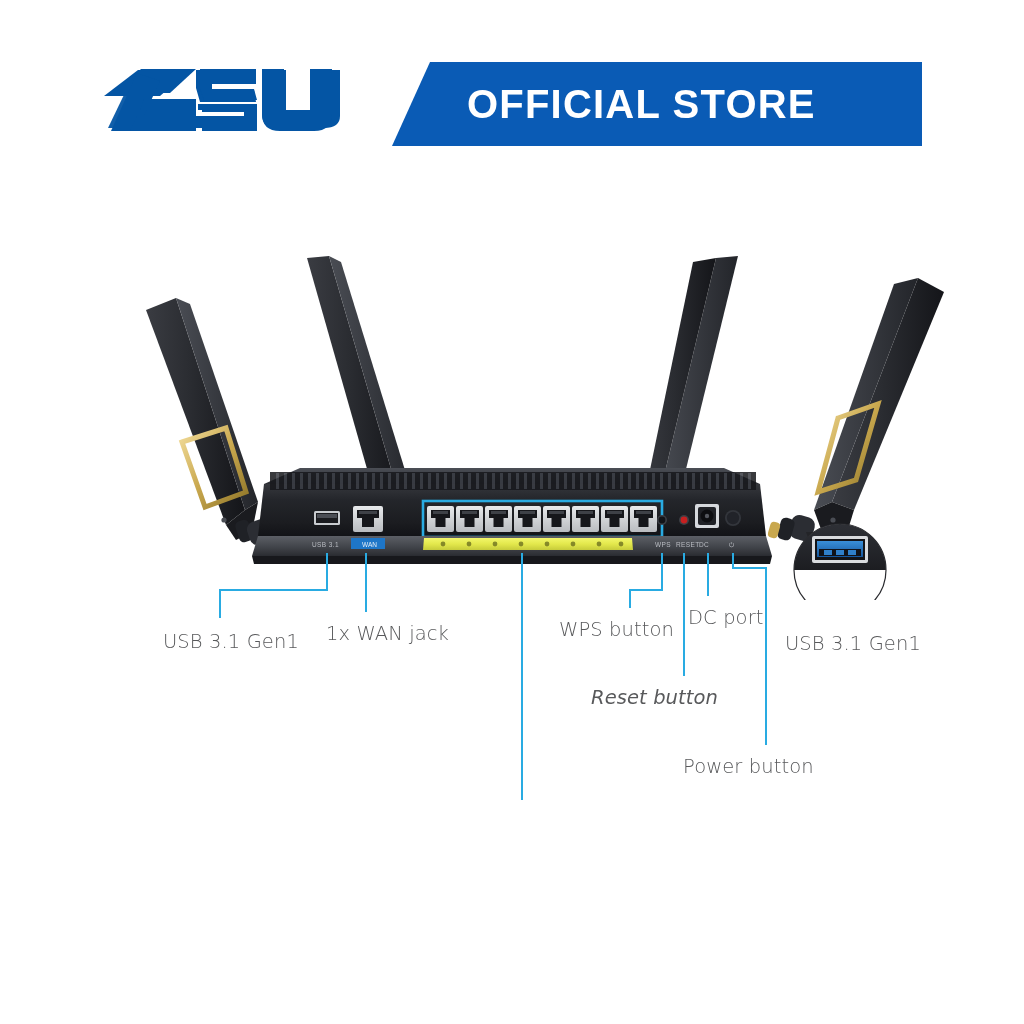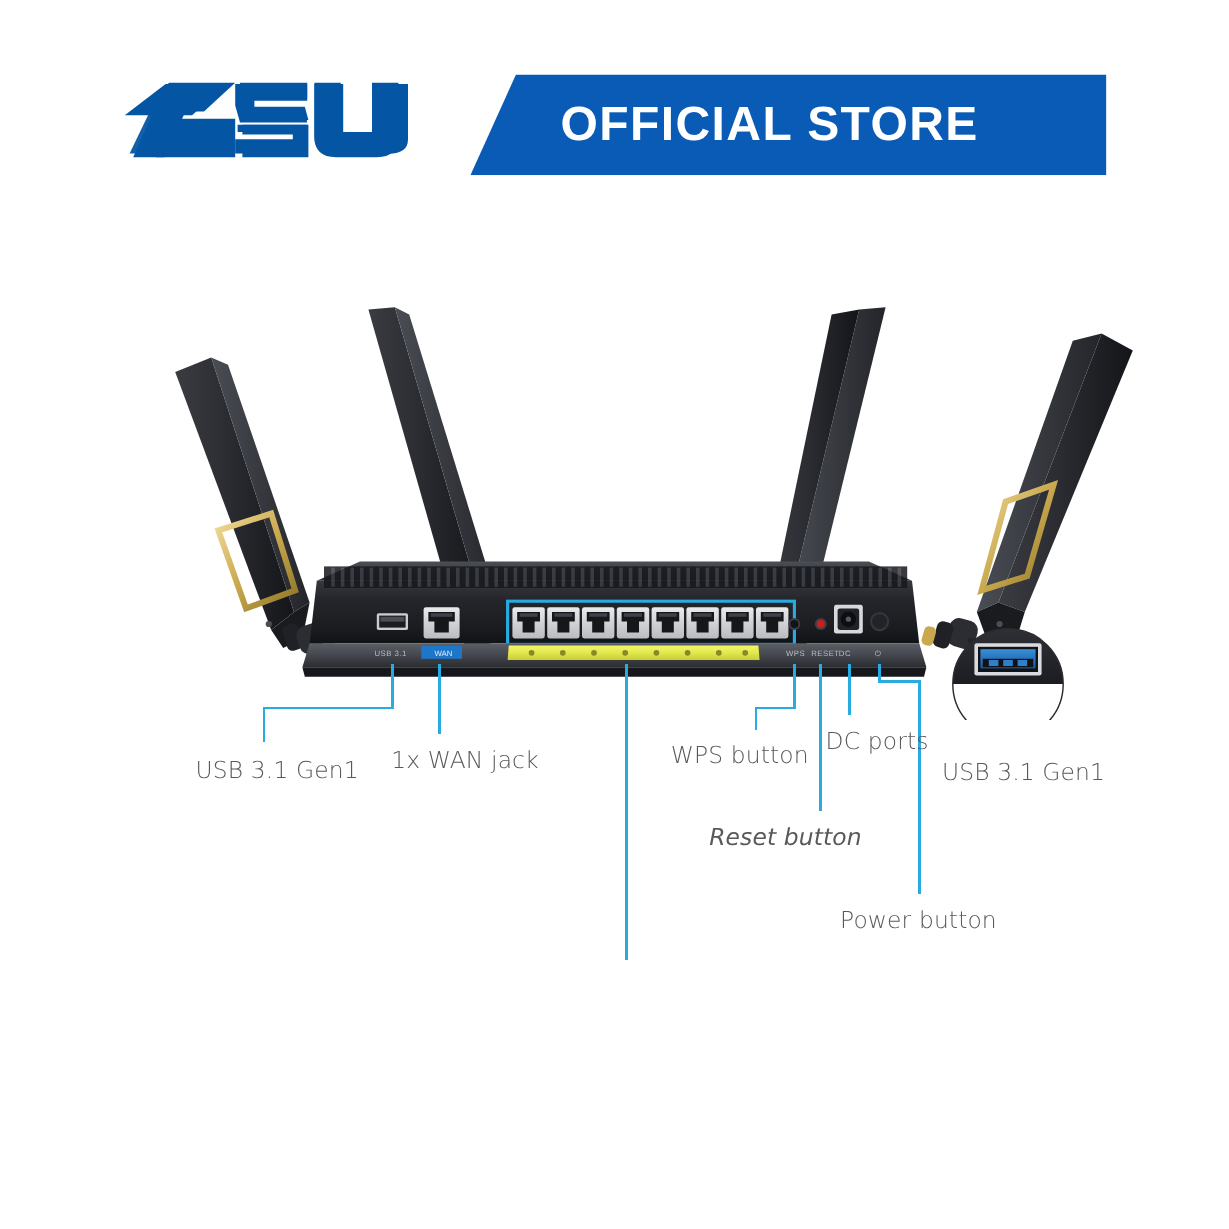--- a/index.html
+++ b/index.html
@@ -37,21 +37,21 @@
     font-weight:300;
     white-space:nowrap;
     letter-spacing:.1px;
   }
   .lbl-usb1   {left:163px; top:630px;}
   .lbl-wan    {left:326px; top:622px;}
   .lbl-lan    {left:431px; top:811px;}
   .lbl-wps    {left:559px; top:618px;}
   .lbl-reset  {left:591px; top:686px;font-style:italic;}
   .lbl-dcjack {left:688px; top:606px;}
-  .lbl-power  {left:700px; top:755px;text-align:right;}
+  .lbl-power  {left:683px; top:755px;text-align:right;}
   .lbl-usb2   {left:785px; top:632px;}
 </style>
 </head>
 <body>
 
 <div class="stage">
 
   <div class="header">
 
     <svg class="asus-logo" viewBox="0 0 250 72" aria-hidden="true">
@@ -393,17 +393,17 @@
       <path d="M708,553 L708,596"></path>
 
       <path d="M733,553 L733,568 L766,568 L766,745"></path>
     </g>
   </svg>
 
   <div class="lbl lbl-usb1">USB 3.1 Gen1</div>
   <div class="lbl lbl-wan">1x WAN jack</div>
   <div class="lbl lbl-wps">WPS button</div>
   <div class="lbl lbl-reset">Reset button</div>
-  <div class="lbl lbl-dcjack">DC ports</div>
+  <div class="lbl lbl-dcjack">DC port</div>
   <div class="lbl lbl-power">Power button</div>
   <div class="lbl lbl-usb2">USB 3.1 Gen1</div>
 
 </div>
 
 </body></html>

